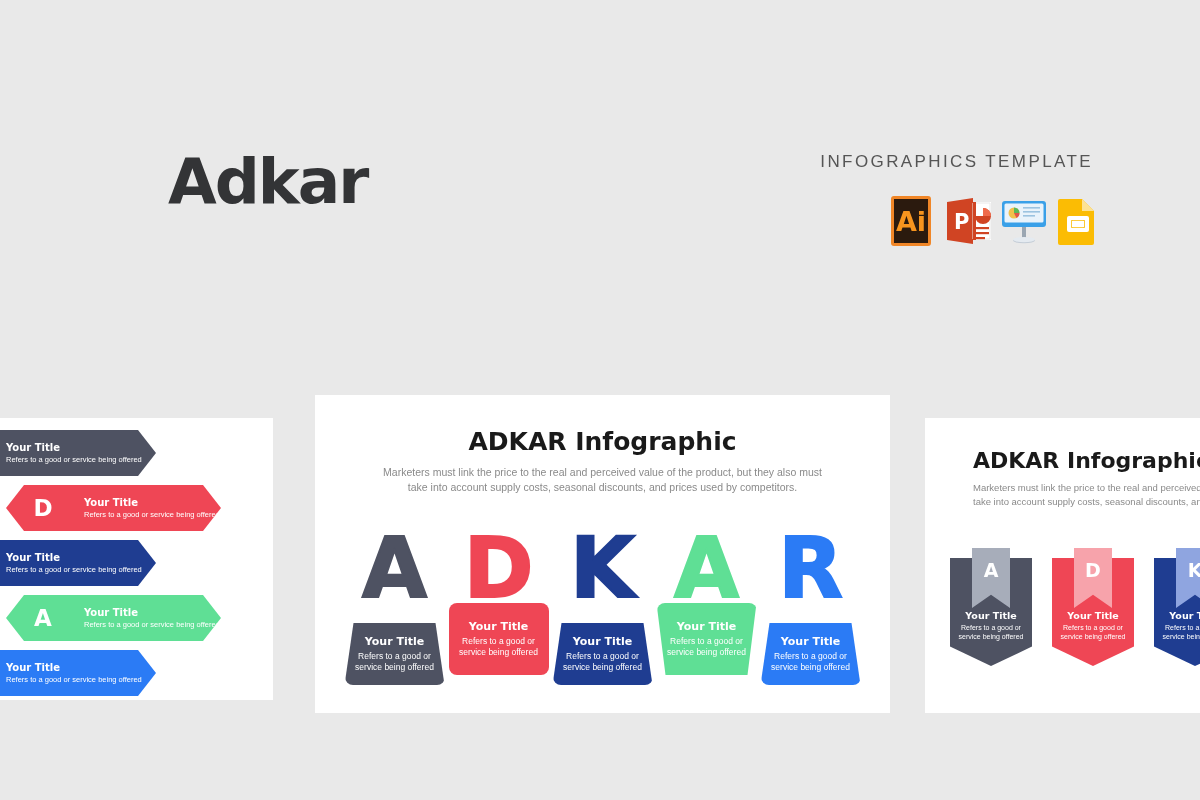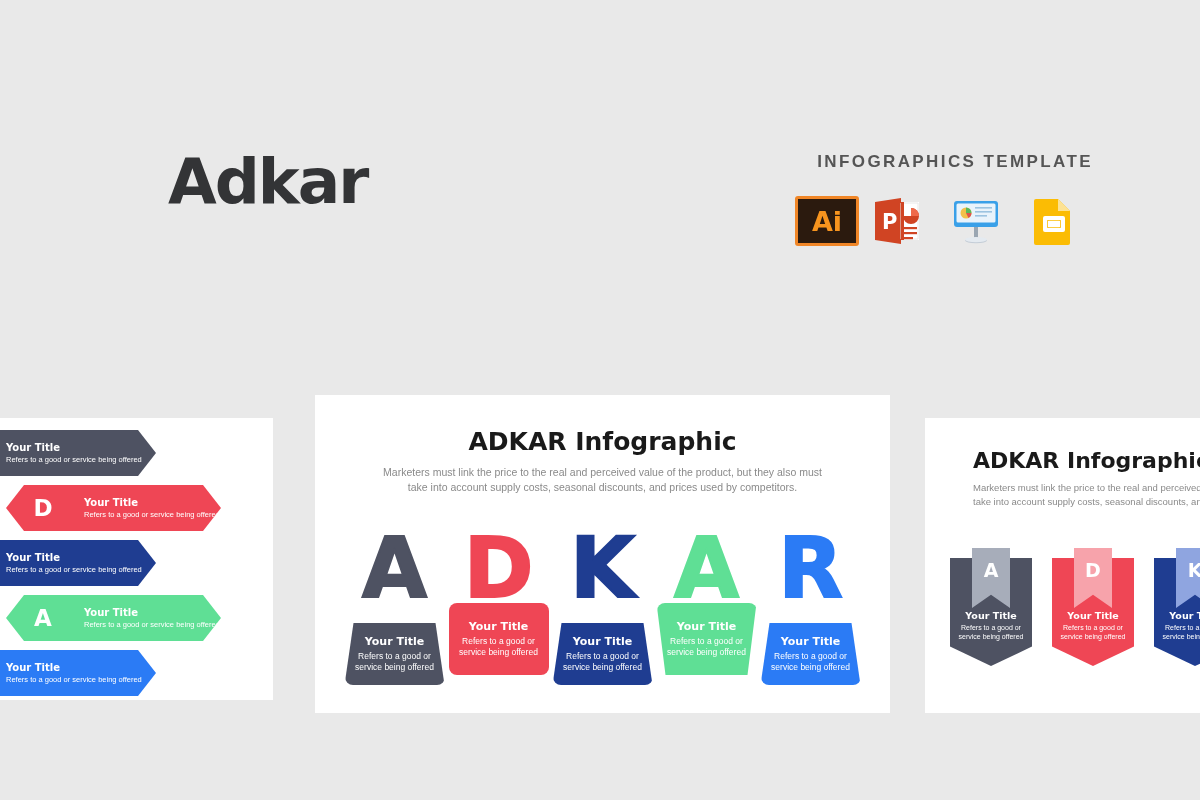--- a/index.html
+++ b/index.html
@@ -12,27 +12,27 @@
   
   #hero-title{
     position:absolute;left:168px;top:150px;
     font-size:63px;line-height:1;font-weight:700;
     color:#333436;letter-spacing:-2px;
     font-family:"DejaVu Sans", sans-serif;
   }
   #kicker{
     position:absolute;right:107px;top:152px;
     font-size:17px;letter-spacing:2.4px;color:#555;
-    font-weight:700;white-space:nowrap;
+    font-weight:400;white-space:nowrap;
   }
   #app-icons{
     position:absolute;right:107px;top:196px;
     display:flex;gap:14px;align-items:flex-start;
   }
-  .app-ico{width:64px;height:50px;position:relative;flex:0 0 auto;}
+  .app-ico{width:40px;height:50px;position:relative;flex:0 0 auto;}
 
   
   .ico-ai{background:#2b1a0e;border:3px solid #f08627;box-sizing:border-box;
           border-radius:3px;display:flex;align-items:center;justify-content:center;}
   .ico-ai span{color:#f7941e;font-size:27px;font-weight:700;line-height:1;
                font-family:"DejaVu Sans", sans-serif;}
 
   
   .ico-ppt{background:transparent;}
   

